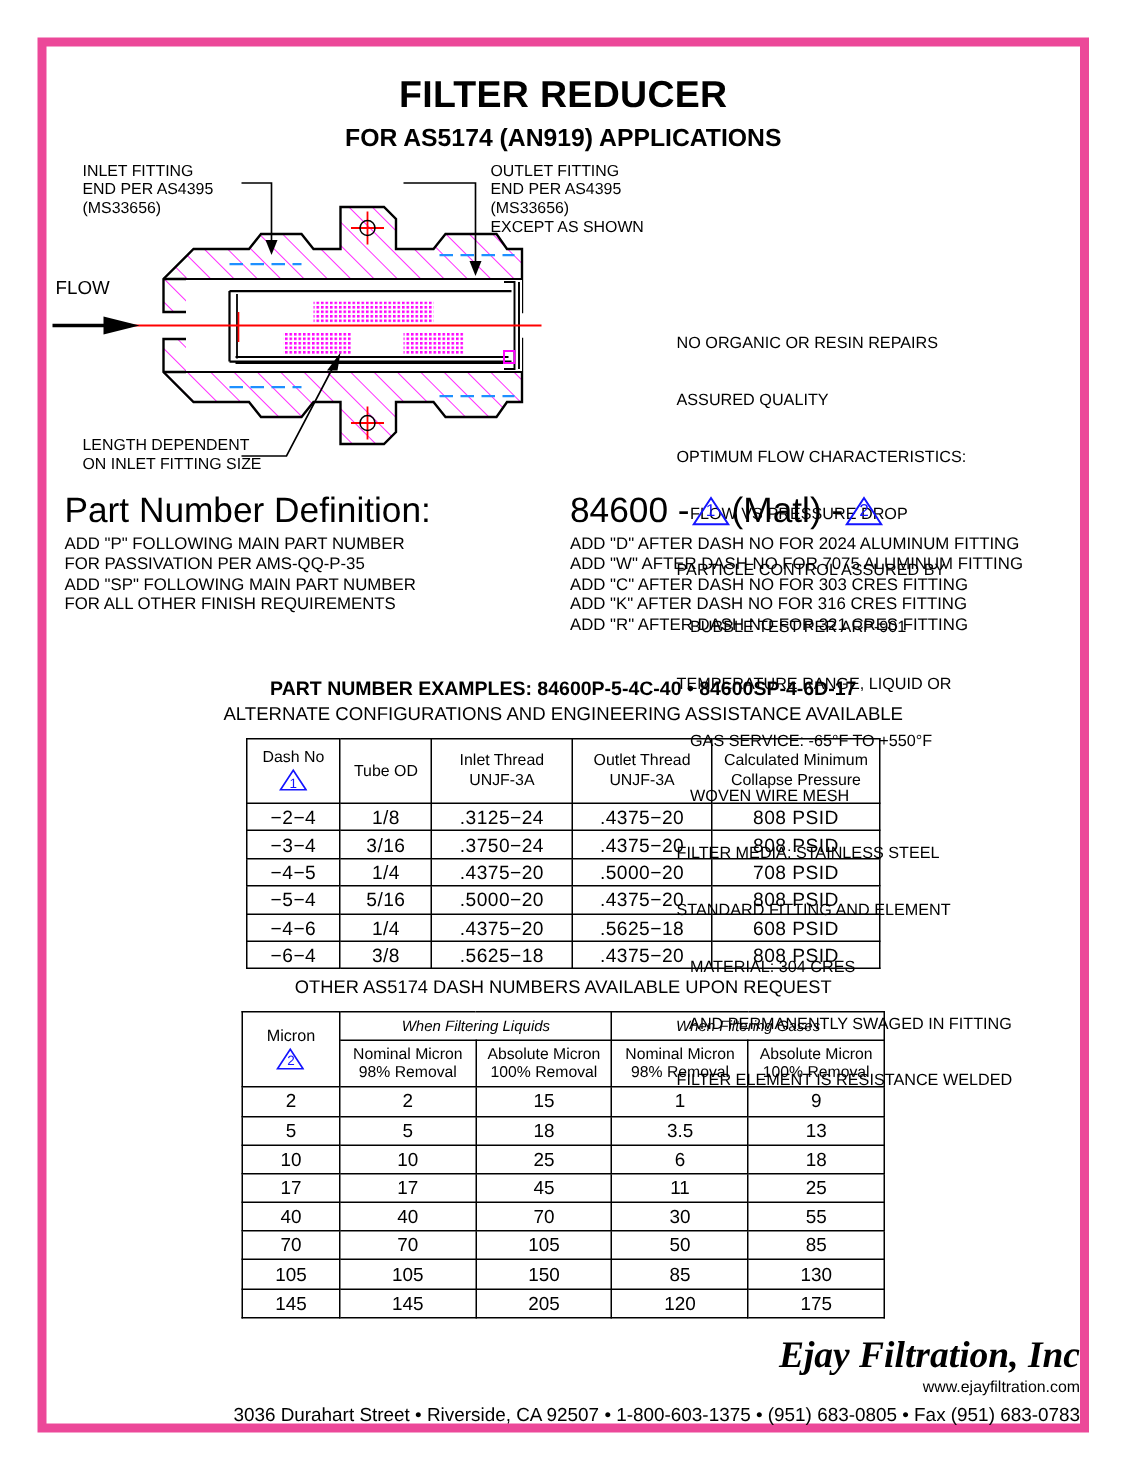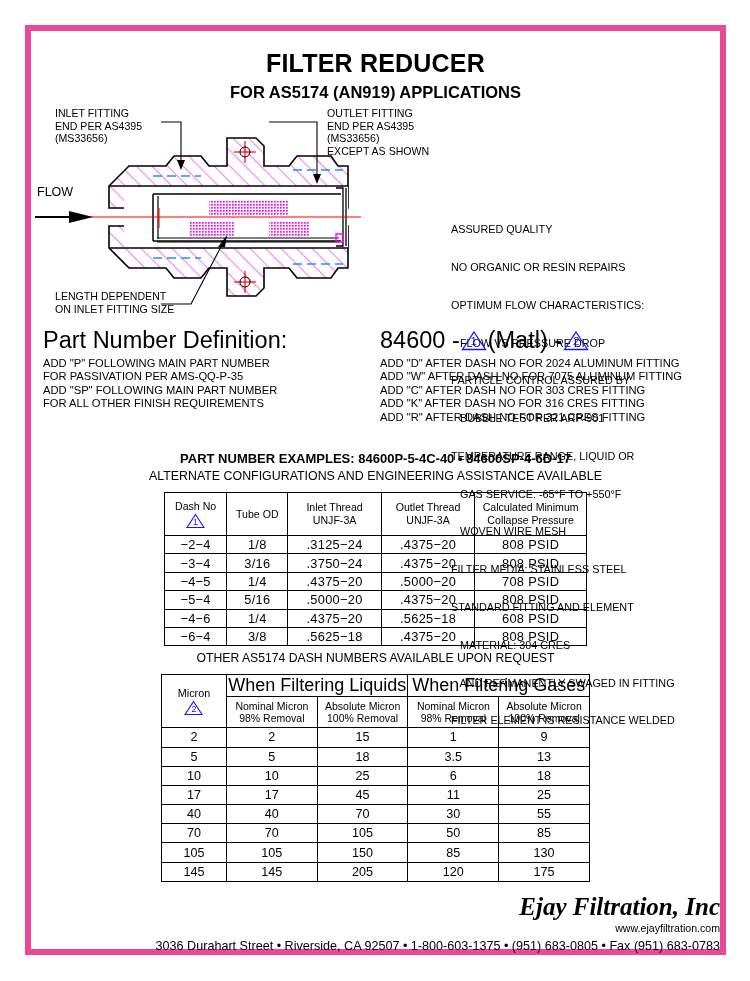--- a/index.html
+++ b/index.html
@@ -39,21 +39,21 @@
 
   
   .tw{display:flex;justify-content:center;margin-top:9px;}
   table{border-collapse:collapse;font-family:"Liberation Sans",sans-serif;}
   .t1{width:423px;}
   .t2{width:429px;}
   table td,table th{border:1px solid #000;text-align:center;font-weight:normal;padding:0;}
   .t1 thead td{height:42px;font-size:10.6px;line-height:13px;}
   .t1 tbody td{height:17.4px;font-size:12.8px;letter-spacing:.3px;}
   .t2 td.micron-h{font-size:10.8px;line-height:13px;}
-  .t2 td.grp{height:18px;font-size:18px;}
+  .t2 td.grp{height:18px;font-size:10px;font-style:italic;}
   .t2 td.sub{height:30px;font-size:10.5px;line-height:12.6px;}
   .t2 tbody td{height:18.2px;font-size:12.6px;}
   .note{text-align:center;font-size:12.2px;margin-top:5px;}
 
   
   .foot{margin-top:11px;text-align:right;}
   .brand{font-family:"Liberation Serif",serif;font-weight:bold;font-style:italic;font-size:25px;}
   .web{font-size:10.6px;margin-top:1px;}
   .addr{font-size:12.6px;margin-top:5px;}
 </style>
@@ -143,22 +143,22 @@
         <tspan x="296" dy="12.6">(MS33656)</tspan>
         <tspan x="296" dy="12.6">EXCEPT AS SHOWN</tspan>
       </text>
       <text x="24" y="192" font-family="Liberation Sans, sans-serif" font-size="10.6" fill="#000">
         <tspan x="24" dy="0">LENGTH DEPENDENT</tspan>
         <tspan x="24" dy="12.6">ON INLET FITTING SIZE</tspan>
       </text>
     </svg>
 
     <div class="specs">
+      <div>NO ORGANIC OR RESIN REPAIRS</div>
       <div>ASSURED QUALITY</div>
-      <div>NO ORGANIC OR RESIN REPAIRS</div>
       <div>OPTIMUM FLOW CHARACTERISTICS:</div>
       <div>   FLOW VS PRESSURE DROP</div>
       <div>PARTICLE CONTROL ASSURED BY</div>
       <div>   BUBBLE TEST PER ARP-901</div>
       <div>TEMPERATURE RANGE, LIQUID OR</div>
       <div>   GAS SERVICE: -65°F TO +550°F</div>
       <div>   WOVEN WIRE MESH</div>
       <div>FILTER MEDIA: STAINLESS STEEL</div>
       <div>STANDARD FITTING AND ELEMENT</div>
       <div>   MATERIAL: 304 CRES</div>

